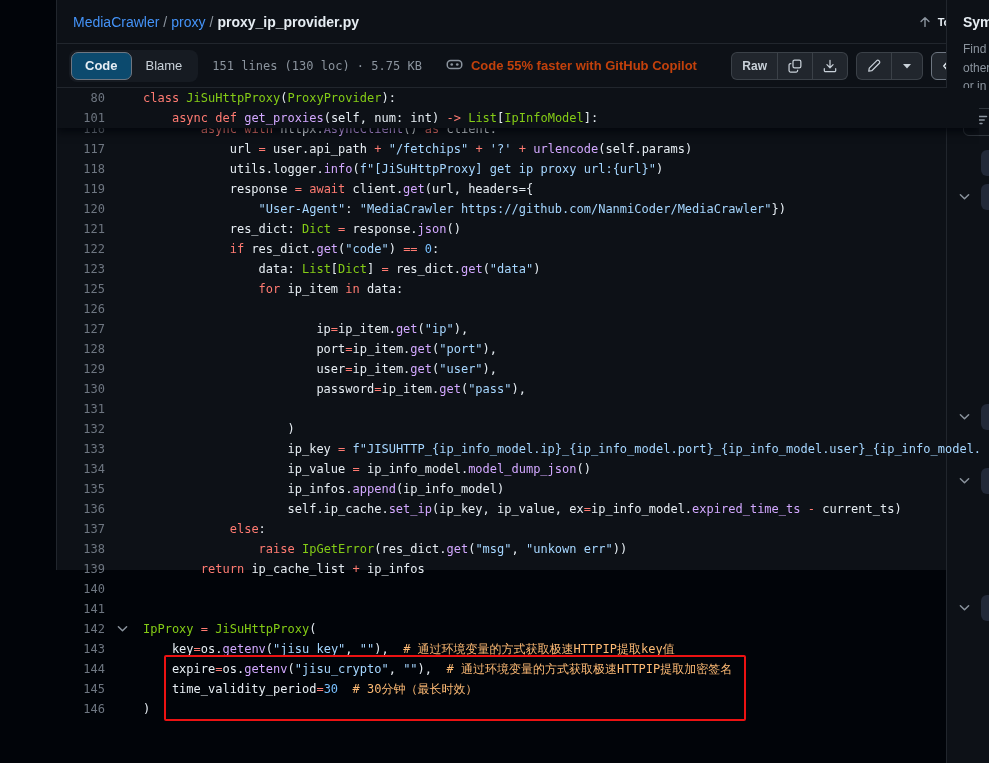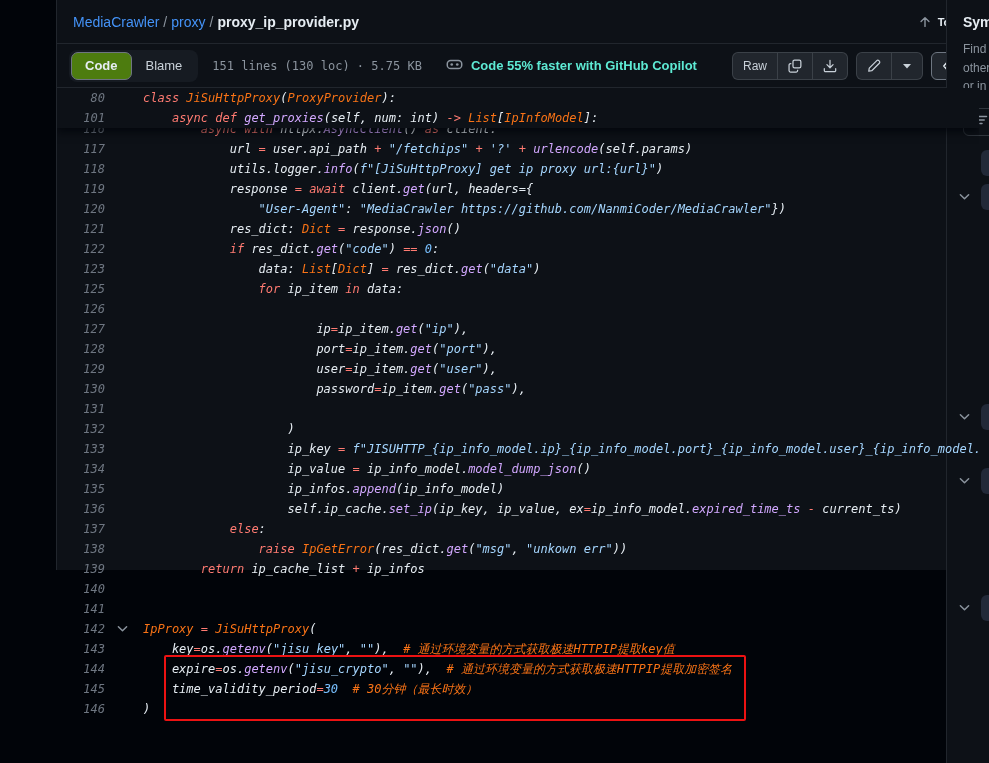--- a/index.html
+++ b/index.html
@@ -30,50 +30,50 @@
   
   .toolbar {
     height:44px; display:flex; align-items:center; gap:14px;
     padding:0 12px; border-bottom:1px solid #21262d;
   }
   .seg-tabs { background:#161b22; border-radius:8px; padding:2px; display:flex; align-items:center; }
   .seg-tab {
     padding:4px 13px; font-size:13px; color:#c9d1d9; border:1px solid transparent;
     border-radius:7px; cursor:pointer; line-height:18px;
   }
-  .seg-tab.active { background:#4d7c0f; border-color:#6e7681; color:#e6edf3; font-weight:600; }
+  .seg-tab.active { background:#0c4a6e; border-color:#6e7681; color:#e6edf3; font-weight:600; }
   .file-info { font-family:"DejaVu Sans Mono", monospace; font-size:12px; color:#8b949e; white-space:nowrap; }
-  .copilot { display:flex; align-items:center; gap:8px; font-size:13px; font-weight:600; color:#5eead4; margin-left:10px; white-space:nowrap; }
+  .copilot { display:flex; align-items:center; gap:8px; font-size:13px; font-weight:600; color:#c2410c; margin-left:10px; white-space:nowrap; }
   .toolbar-right { margin-left:auto; display:flex; align-items:center; gap:8px; }
   .btn-group { display:flex; }
   .tb-btn {
     height:28px; background:#21262d; border:1px solid rgba(240,246,252,0.13);
-    color:#c9d1d9; font-size:12px; font-weight:400; display:flex; align-items:center;
+    color:#c9d1d9; font-size:12px; font-weight:700; display:flex; align-items:center;
     padding:0 10px; cursor:pointer;
   }
   .tb-btn svg { display:block; }
   .btn-group .tb-btn { border-radius:0; border-left-width:0; }
   .btn-group .tb-btn:first-child { border-radius:6px 0 0 6px; border-left-width:1px; }
   .btn-group .tb-btn:last-child { border-radius:0 6px 6px 0; }
   .tb-btn.active-outline { border:1px solid #6e7681; border-radius:6px; }
   
-  .code-area { position:relative; height:675px; overflow:hidden;font-style:italic; }
+  .code-area { position:relative; height:675px; overflow:hidden; }
   .sticky-block { position:relative; z-index:3; background:#0d1117; box-shadow:0 4px 8px rgba(1,4,9,0.75); }
   .lines-block { margin-top:-9px; position:relative; z-index:1; }
   .code-row { display:flex; height:20px; line-height:20px; font-family:"DejaVu Sans Mono", monospace; font-size:12px; }
   .ln { width:48px; flex:none; text-align:right; color:#6e7681; cursor:pointer; user-select:none; }
   .fold { width:34px; flex:none; display:flex; align-items:center; justify-content:center; color:#8b949e; }
   .fold svg { display:block; }
   .ct { white-space:pre; color:#e6edf3; flex:none; padding-left:4px; }
   .ct .k { color:#ff7b72; }
-  .ct .t { color:#f97316; }
+  .ct .t { color:#84cc16; }
   .ct .f { color:#d2a8ff; }
   .ct .s { color:#a5d6ff; }
   .ct .n { color:#79c0ff; }
-  .ct .c { color:#f97316; }
+  .ct .c { color:#fdba74; }
   .annotation-box { position:absolute; border:2px solid #ec1212; border-radius:2px; z-index:4; pointer-events:none; }
   
   .sidebar {
     position:absolute; left:946px; top:0; width:320px; height:763px;
     background:#0d1117; border-left:1px solid #21262d;
   }
   .sidebar-inner { position:relative; padding:14px 16px; height:100%; }
   .sidebar-title { font-size:14px; font-weight:700; color:#e6edf3; margin:0 0 10px; }
   .sidebar-desc { font-size:12px; color:#8b949e; line-height:1.55; width:284px; margin:0 0 12px; }
   .filter-box {

